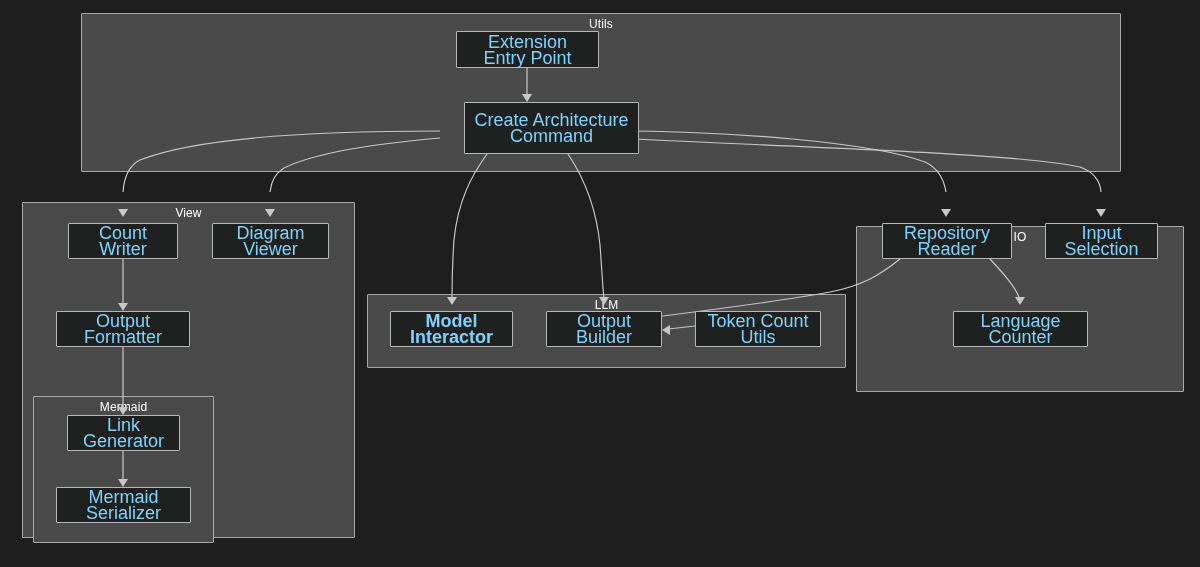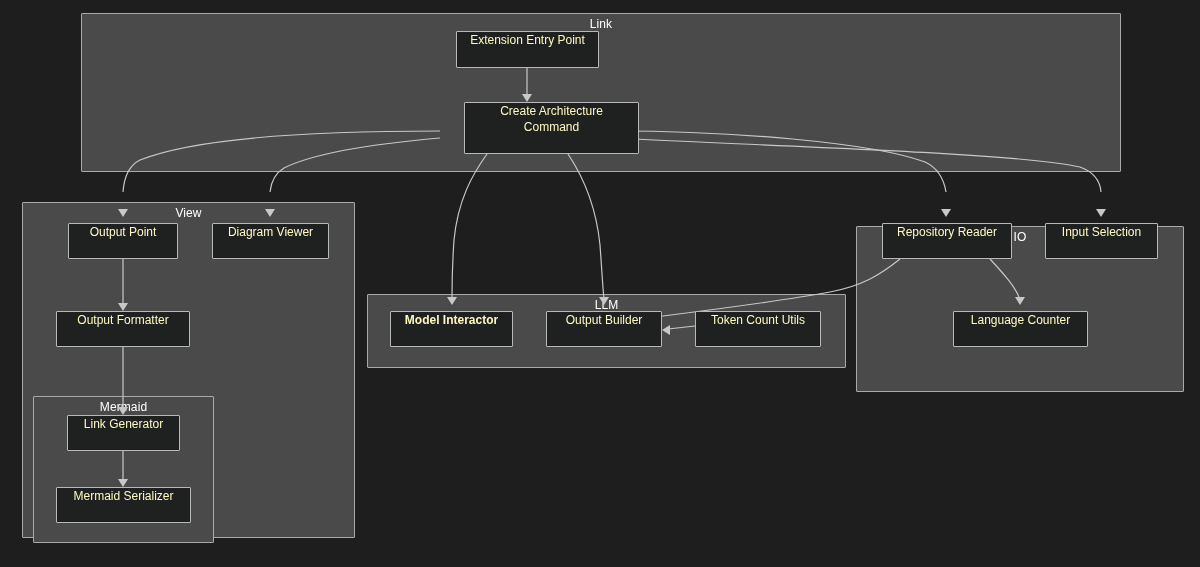--- a/index.html
+++ b/index.html
@@ -40,25 +40,25 @@
     white-space: nowrap;
     pointer-events: none;
   }
   
   .node {
     position: absolute;
     background: #1f2020;
     border: 1px solid #b8b8b8;
     box-sizing: border-box;
     display: flex;
-    align-items: flex-start;
+    align-items: center;
     justify-content: center;
     text-align: center;
-    color: #fef9c3;
-    font-size: 12px;
+    color: #7dd3fc;
+    font-size: 18px;
     line-height: 16px;
     border-radius: 1px;
   }
   .node span {
     display: block;
     padding: 0 8px;
     white-space: pre-line;
   }
   
   #edges {
@@ -81,21 +81,21 @@
   .layer-cluster { z-index: 1; }
   .layer-edges   { z-index: 2; }
   .layer-node    { z-index: 3; }
 </style>
 </head>
 <body>
 
 <div id="canvas">
 
   <div class="cluster layer-cluster" id="cluster-core" style="left: 81px; top: 13px; width: 1040px; height: 159px;">
-    <div class="cluster-label">Link</div>
+    <div class="cluster-label">Utils</div>
   </div>
   <div class="cluster layer-cluster" id="cluster-view" style="left: 22px; top: 202px; width: 333px; height: 336px;">
     <div class="cluster-label">View</div>
   </div>
   <div class="cluster layer-cluster" id="cluster-mermaid" style="left: 33px; top: 396px; width: 181px; height: 147px;">
     <div class="cluster-label">Mermaid</div>
   </div>
   <div class="cluster layer-cluster" id="cluster-llm" style="left: 367px; top: 294px; width: 479px; height: 74px;">
     <div class="cluster-label">LLM</div>
   </div>
@@ -132,21 +132,21 @@
     </svg>
 
   <div class="node layer-node" id="node-entry" style="left: 456px; top: 31px; width: 143px; height: 37px;">
     <span>Extension Entry Point</span>
   </div>
   <div class="node layer-node" id="node-command" style="left: 464px; top: 102px; width: 175px; height: 52px;">
     <span>Create Architecture
 Command</span>
   </div>
   <div class="node layer-node" id="node-outwriter" style="left: 68px; top: 223px; width: 110px; height: 36px;">
-    <span>Output Point</span>
+    <span>Count Writer</span>
   </div>
   <div class="node layer-node" id="node-diagramview" style="left: 212px; top: 223px; width: 117px; height: 36px;">
     <span>Diagram Viewer</span>
   </div>
   <div class="node layer-node" id="node-outformat" style="left: 56px; top: 311px; width: 134px; height: 36px;">
     <span>Output Formatter</span>
   </div>
   <div class="node layer-node" id="node-linkgen" style="left: 67px; top: 415px; width: 113px; height: 36px;">
     <span>Link Generator</span>
   </div>

